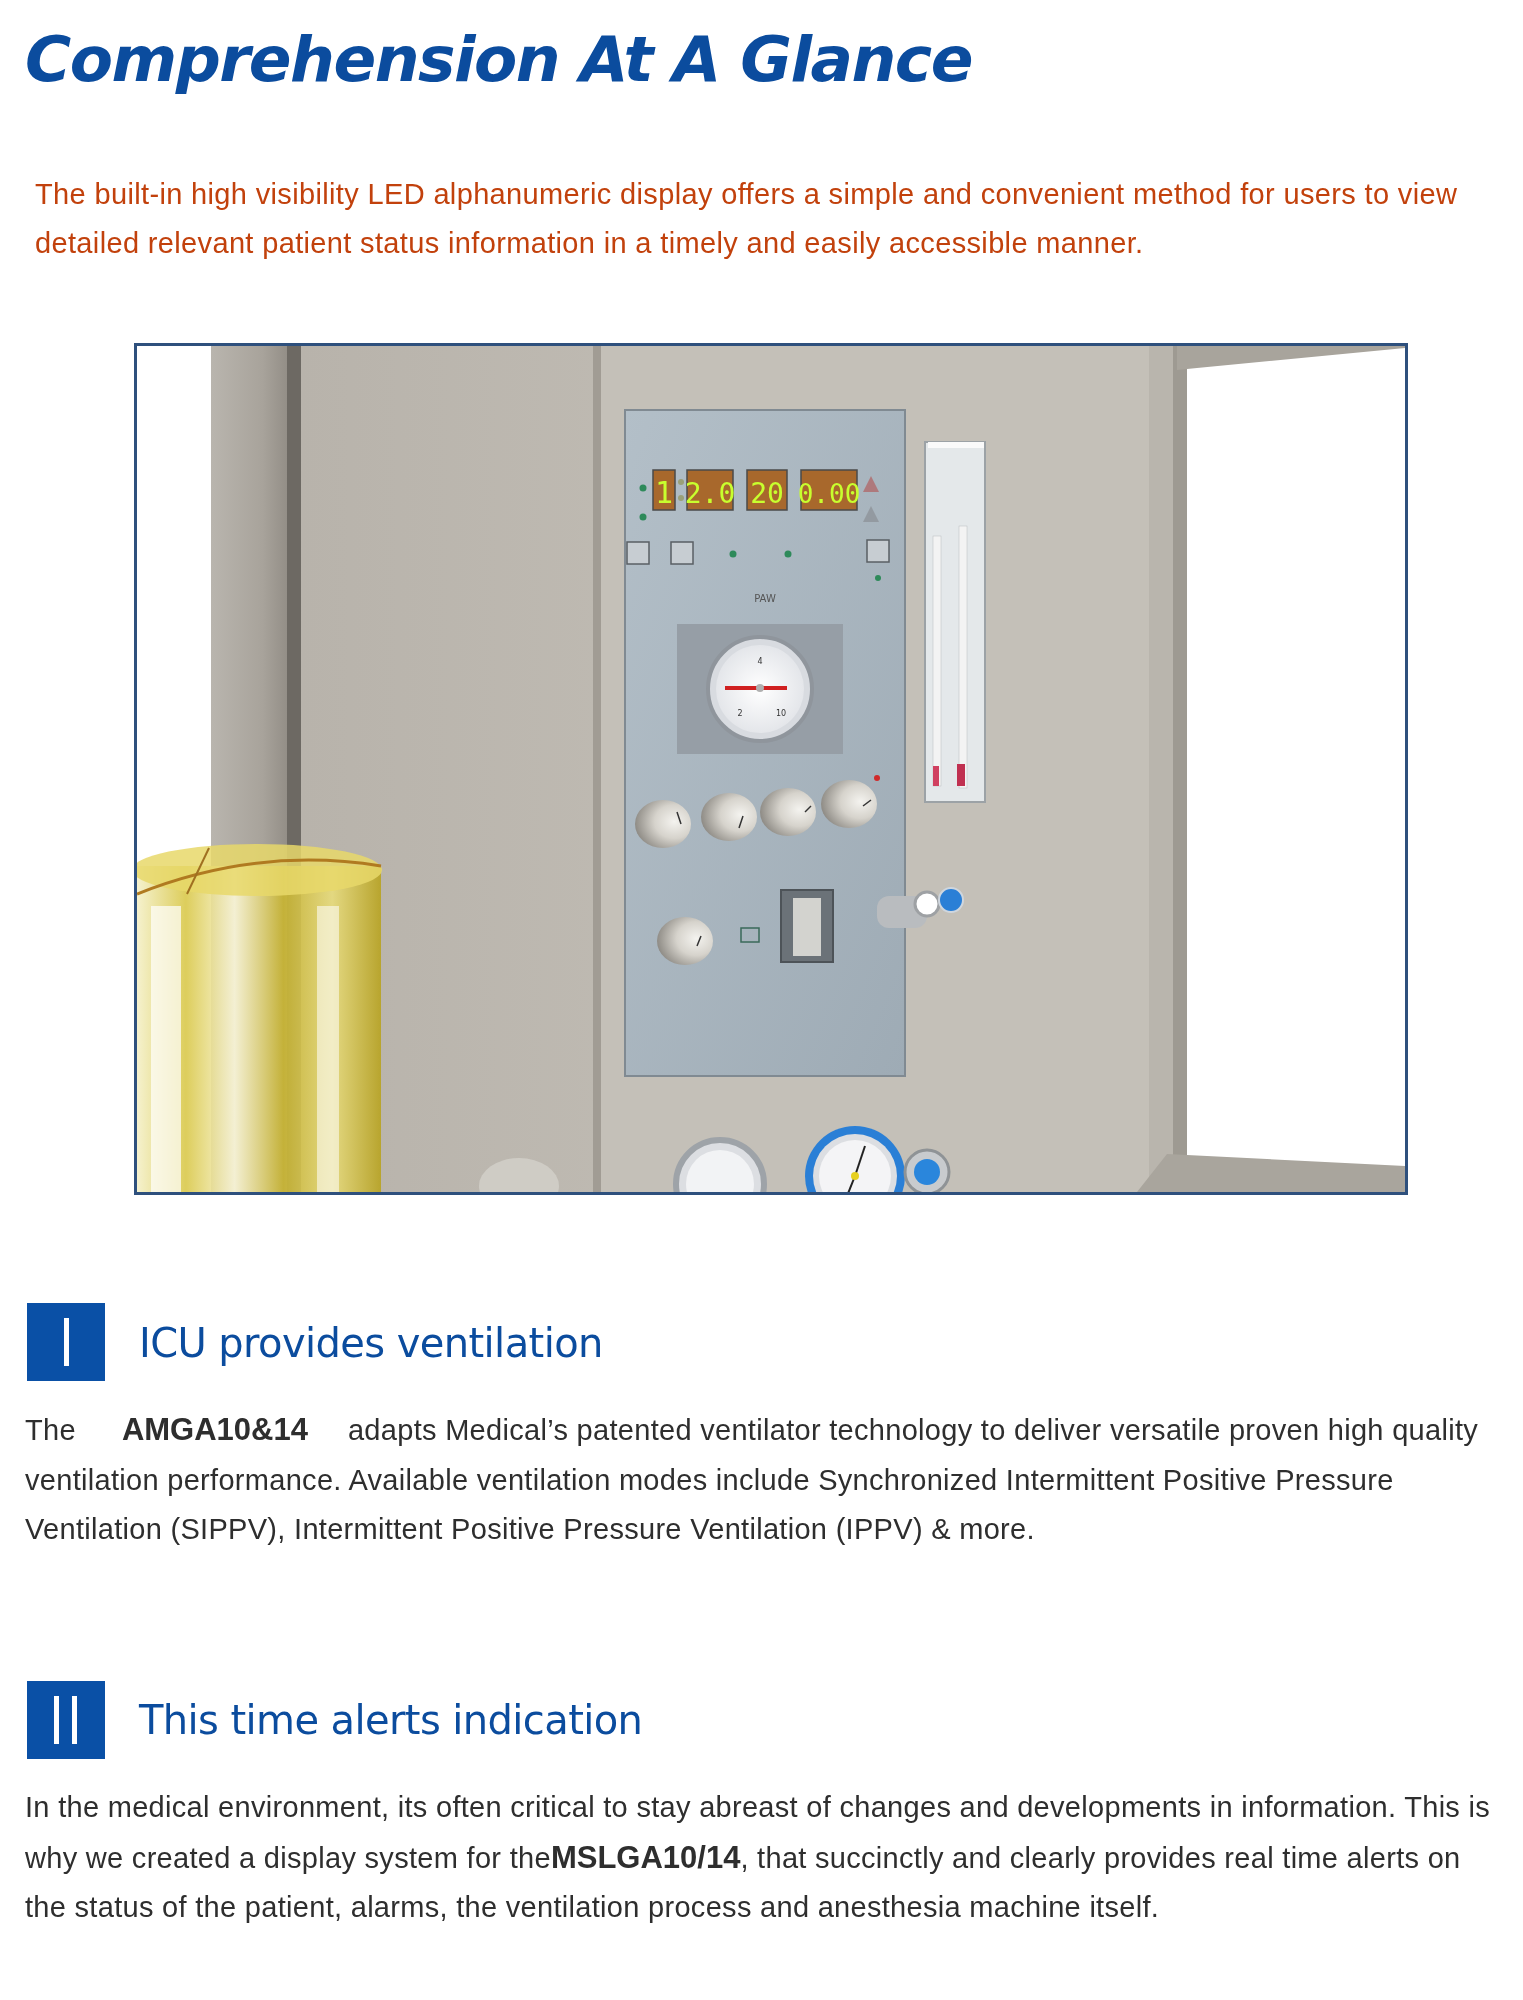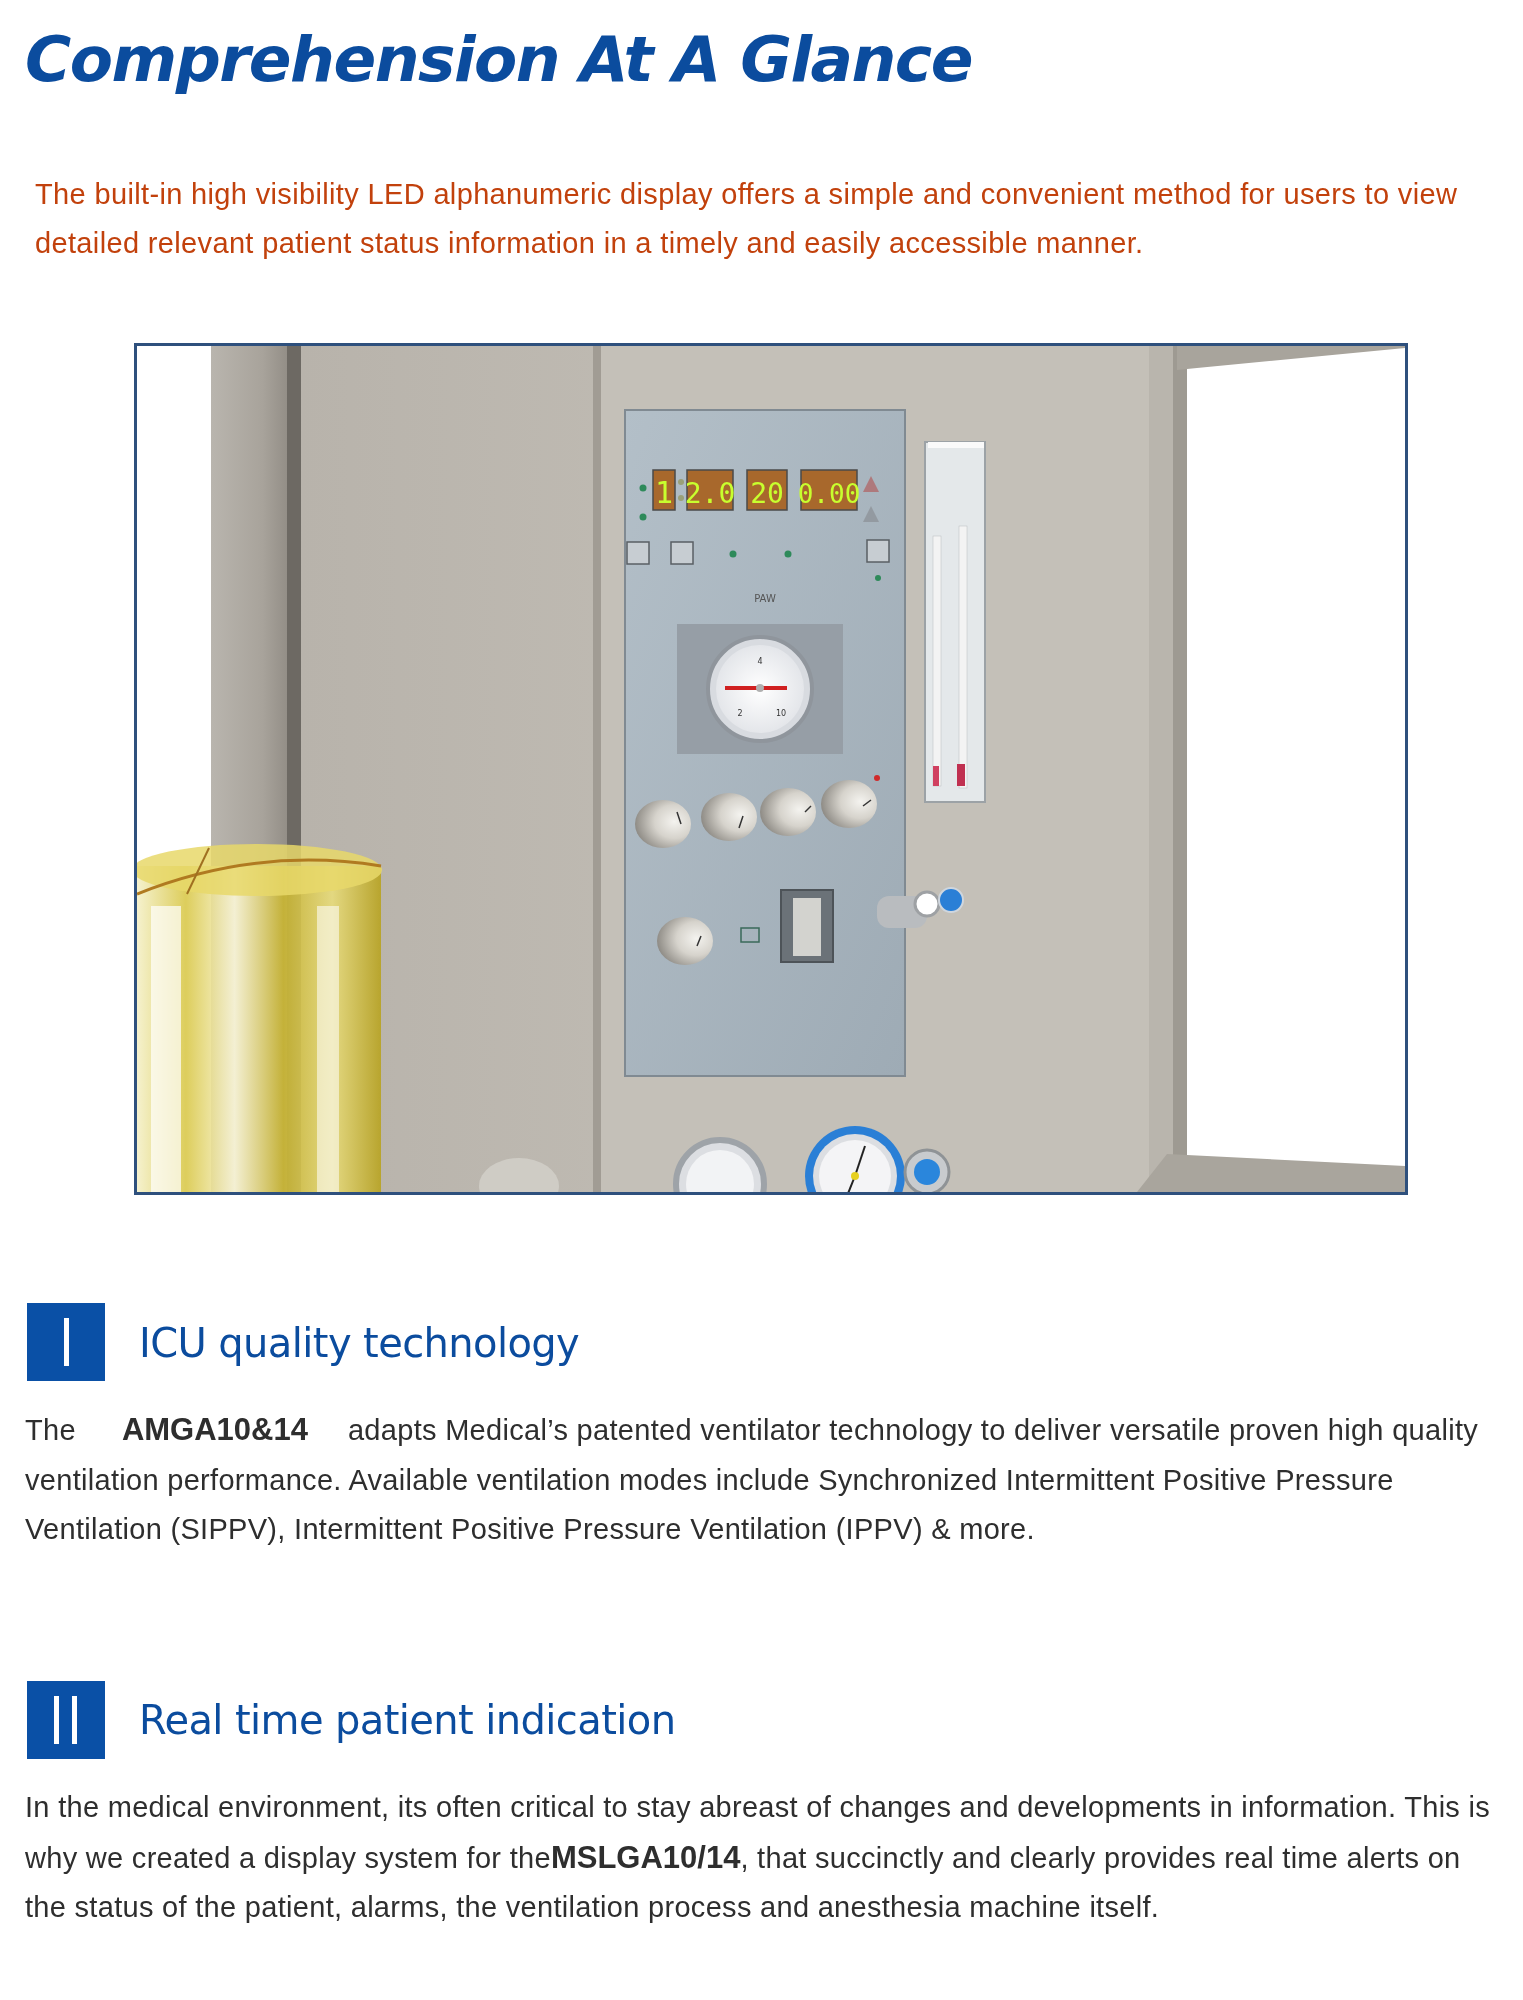--- a/index.html
+++ b/index.html
@@ -167,21 +167,21 @@
     <path d="M0,548 Q120,500 244,520" stroke="#b07a20" stroke-width="3" fill="none"></path>
     <line x1="50" y1="548" x2="72" y2="502" stroke="#a07020" stroke-width="2"></line>
     <rect x="14" y="560" width="30" height="286" fill="#ffffff" opacity="0.7"></rect>
     <rect x="180" y="560" width="22" height="286" fill="#ffffff" opacity="0.55"></rect>
   </svg>
 </div>
 
 <div class="badge" style="top:1303px;">
   <div class="badge-bar" style="left:37px;"></div>
 </div>
-<h2 class="sec-heading" style="top:1315px;">ICU quality technology</h2>
+<h2 class="sec-heading" style="top:1315px;">ICU provides ventilation</h2>
 <p class="sec-body" style="top:1405px;"><span>The</span><span class="model-gap" style="width:46px;"></span><span class="model">AMGA10&amp;14</span><span class="model-gap" style="width:40px;"></span><span>adapts  Medical’s patented ventilator technology to deliver versatile proven high quality ventilation performance. Available ventilation modes include Synchronized Intermittent Positive Pressure Ventilation (SIPPV), Intermittent Positive Pressure Ventilation (IPPV) &amp; more.</span></p>
 
 <div class="badge" style="top:1681px;">
   <div class="badge-bar" style="left:27px;"></div>
   <div class="badge-bar" style="left:45px;"></div>
 </div>
-<h2 class="sec-heading" style="top:1692px;">Real time patient indication</h2>
+<h2 class="sec-heading" style="top:1692px;">This time alerts indication</h2>
 <p class="sec-body" style="top:1783px;"><span>In the medical environment, its often critical to stay abreast of changes and developments in information. This is why we created a display system for the</span><span class="model">MSLGA10/14</span><span>, that succinctly and clearly provides real time alerts on the status of the patient, alarms, the ventilation process and anesthesia machine itself.</span></p>
 
 </body></html>

